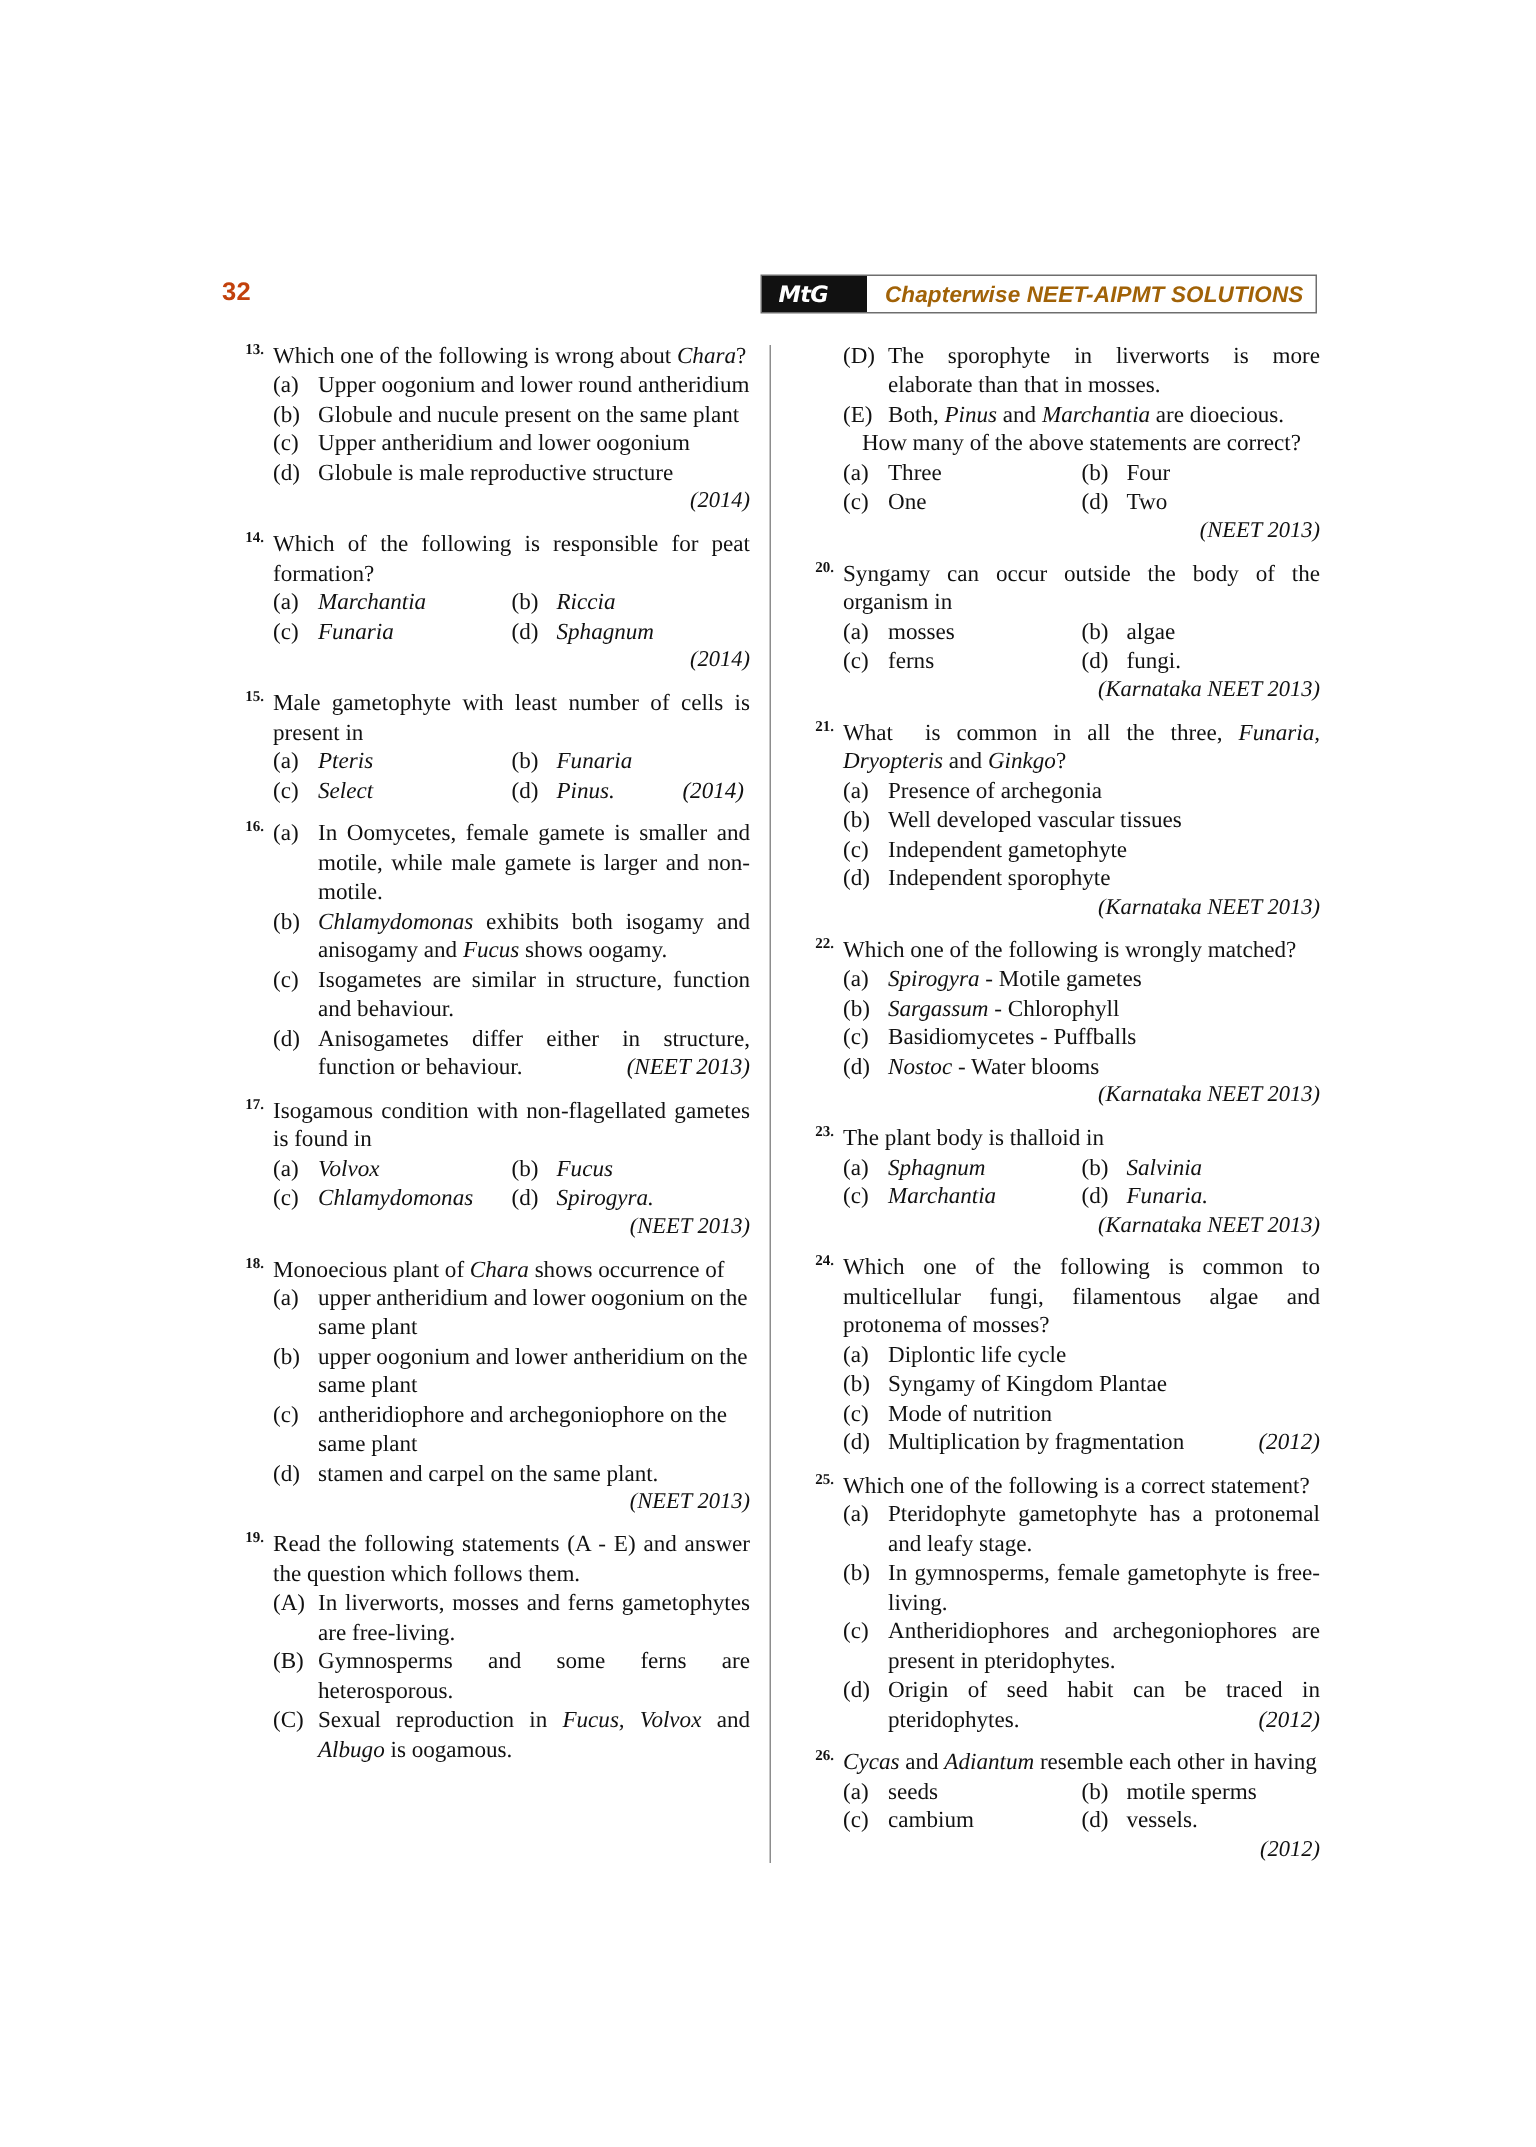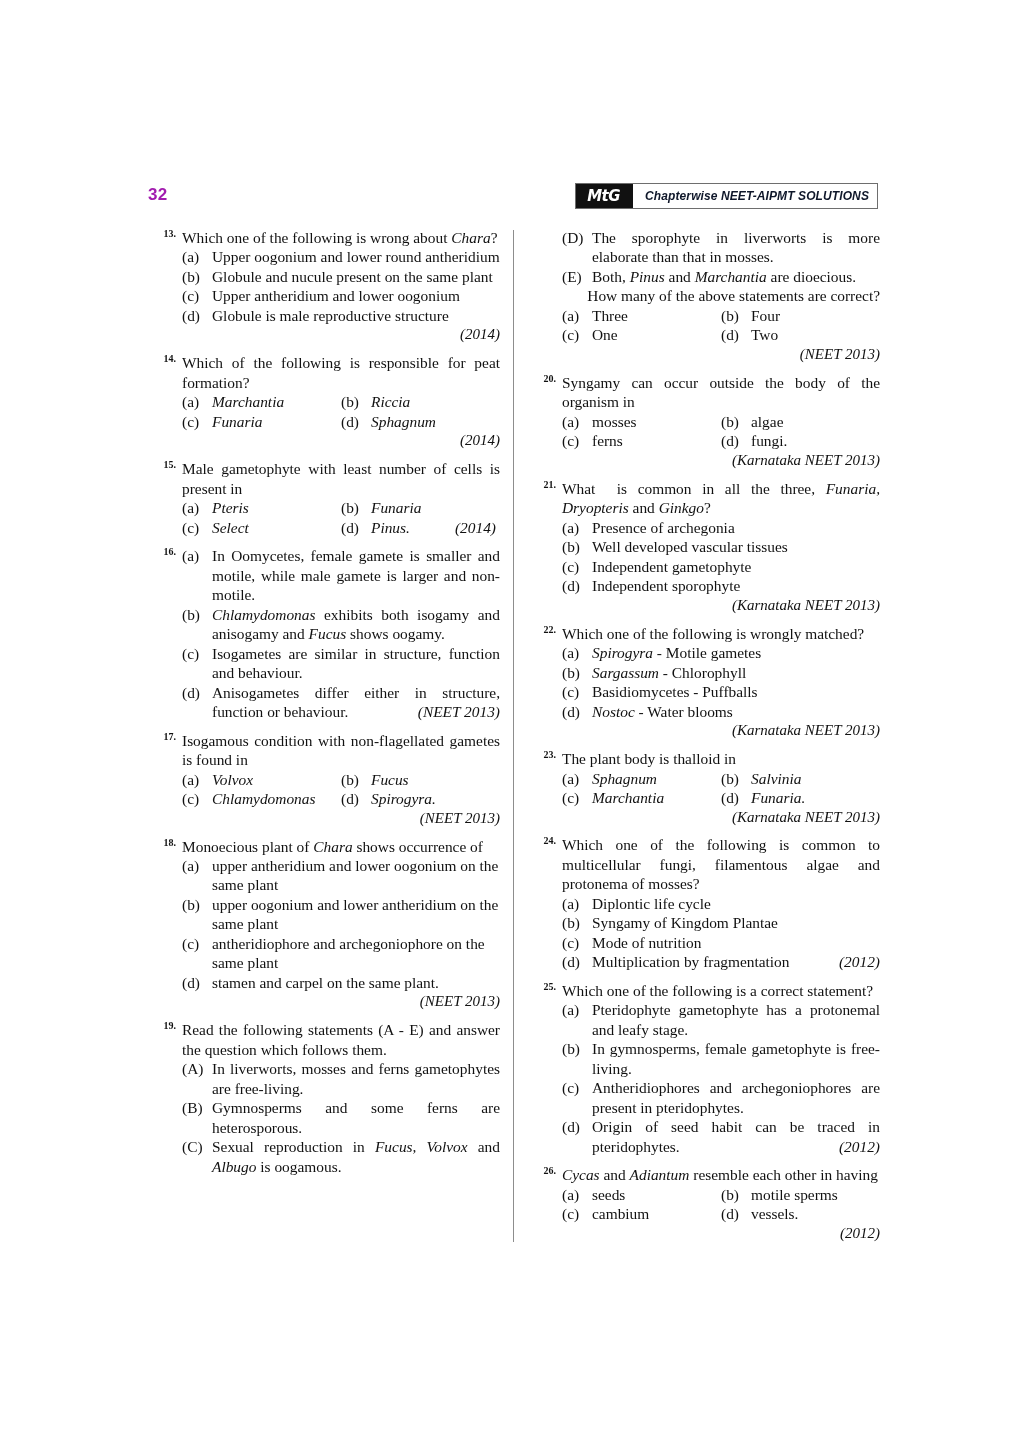--- a/index.html
+++ b/index.html
@@ -30,56 +30,56 @@
     width: 730px;
     height: 28px;
   }
   .page-number {
     position: absolute;
     left: 0;
     top: 2px;
     font-family: "Liberation Sans", sans-serif;
     font-size: 17px;
     font-weight: 600;
-    color: #a21caf;
+    color: #c2410c;
     letter-spacing: 0.2px;
   }
   .header-banner {
     position: absolute;
     right: 0;
     top: 0;
     height: 24px;
     display: flex;
     align-items: stretch;
     border: 1px solid #6e6e6e;
     background: #ffffff;
   }
   .logo-box {
     background: #111111;
     color: #ffffff;
     display: flex;
     align-items: center;
     justify-content: center;
-    padding: 0 13px 0 11px;
+    padding: 0 26px 0 11px;
     font-family: "DejaVu Sans", sans-serif;
     font-weight: 700;
     font-size: 15px;
     letter-spacing: -0.5px;
     font-style: italic;
     line-height: 1;
   }
   .header-title {
     display: flex;
     align-items: center;
     padding: 0 8px 0 12px;
     font-family: "Liberation Sans", sans-serif;
     font-style: italic;
     font-weight: 700;
-    font-size: 12px;
-    color: #0f172a;
+    font-size: 15px;
+    color: #a16207;
     white-space: nowrap;
     letter-spacing: 0.1px;
   }
   
   .columns {
     position: absolute;
     left: 148px;
     top: 228px;
     width: 732px;
     height: 1020px;
@@ -113,21 +113,21 @@
     top: 0;
     width: 28px;
     text-align: right;
     font-weight: 700;
     font-size: 10px;
   }
   .q-stem {
     text-align: justify;
     text-justify: inter-word;
   }
-  .q-stem.nojust { text-align: right; }
+  .q-stem.nojust { text-align: center; }
 
   
   .opt-list { margin-top: 0; }
   .opt {
     position: relative;
     padding-left: 30px;
     text-align: justify;
     text-justify: inter-word;
   }
   .opt.nojust { text-align: left; }

